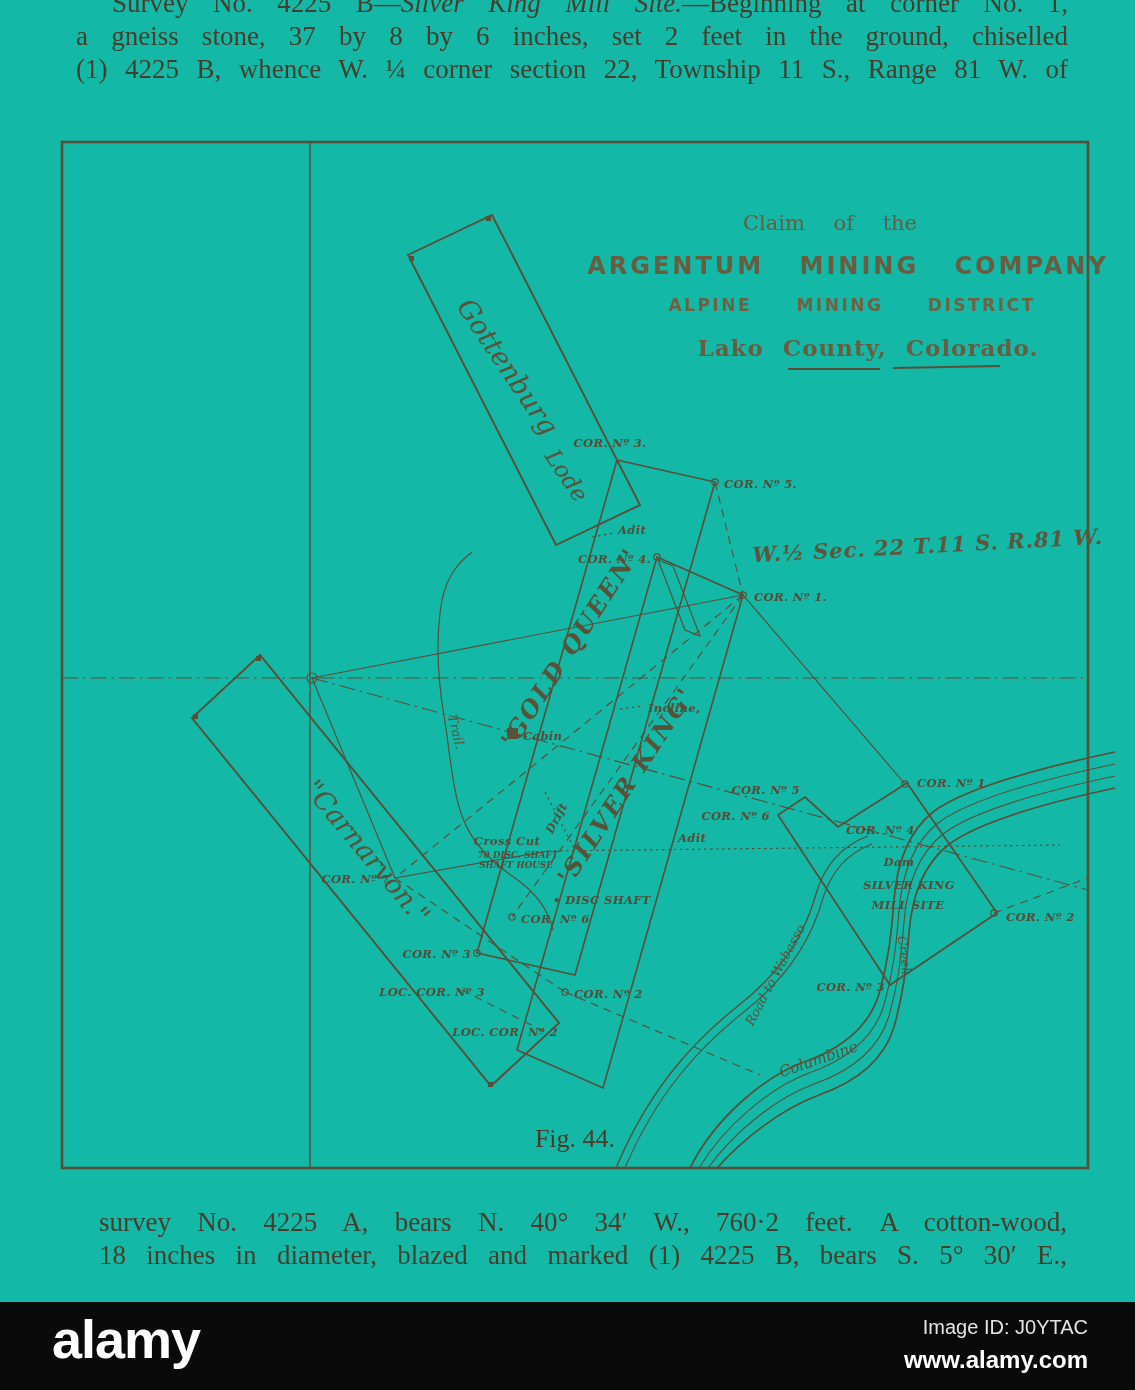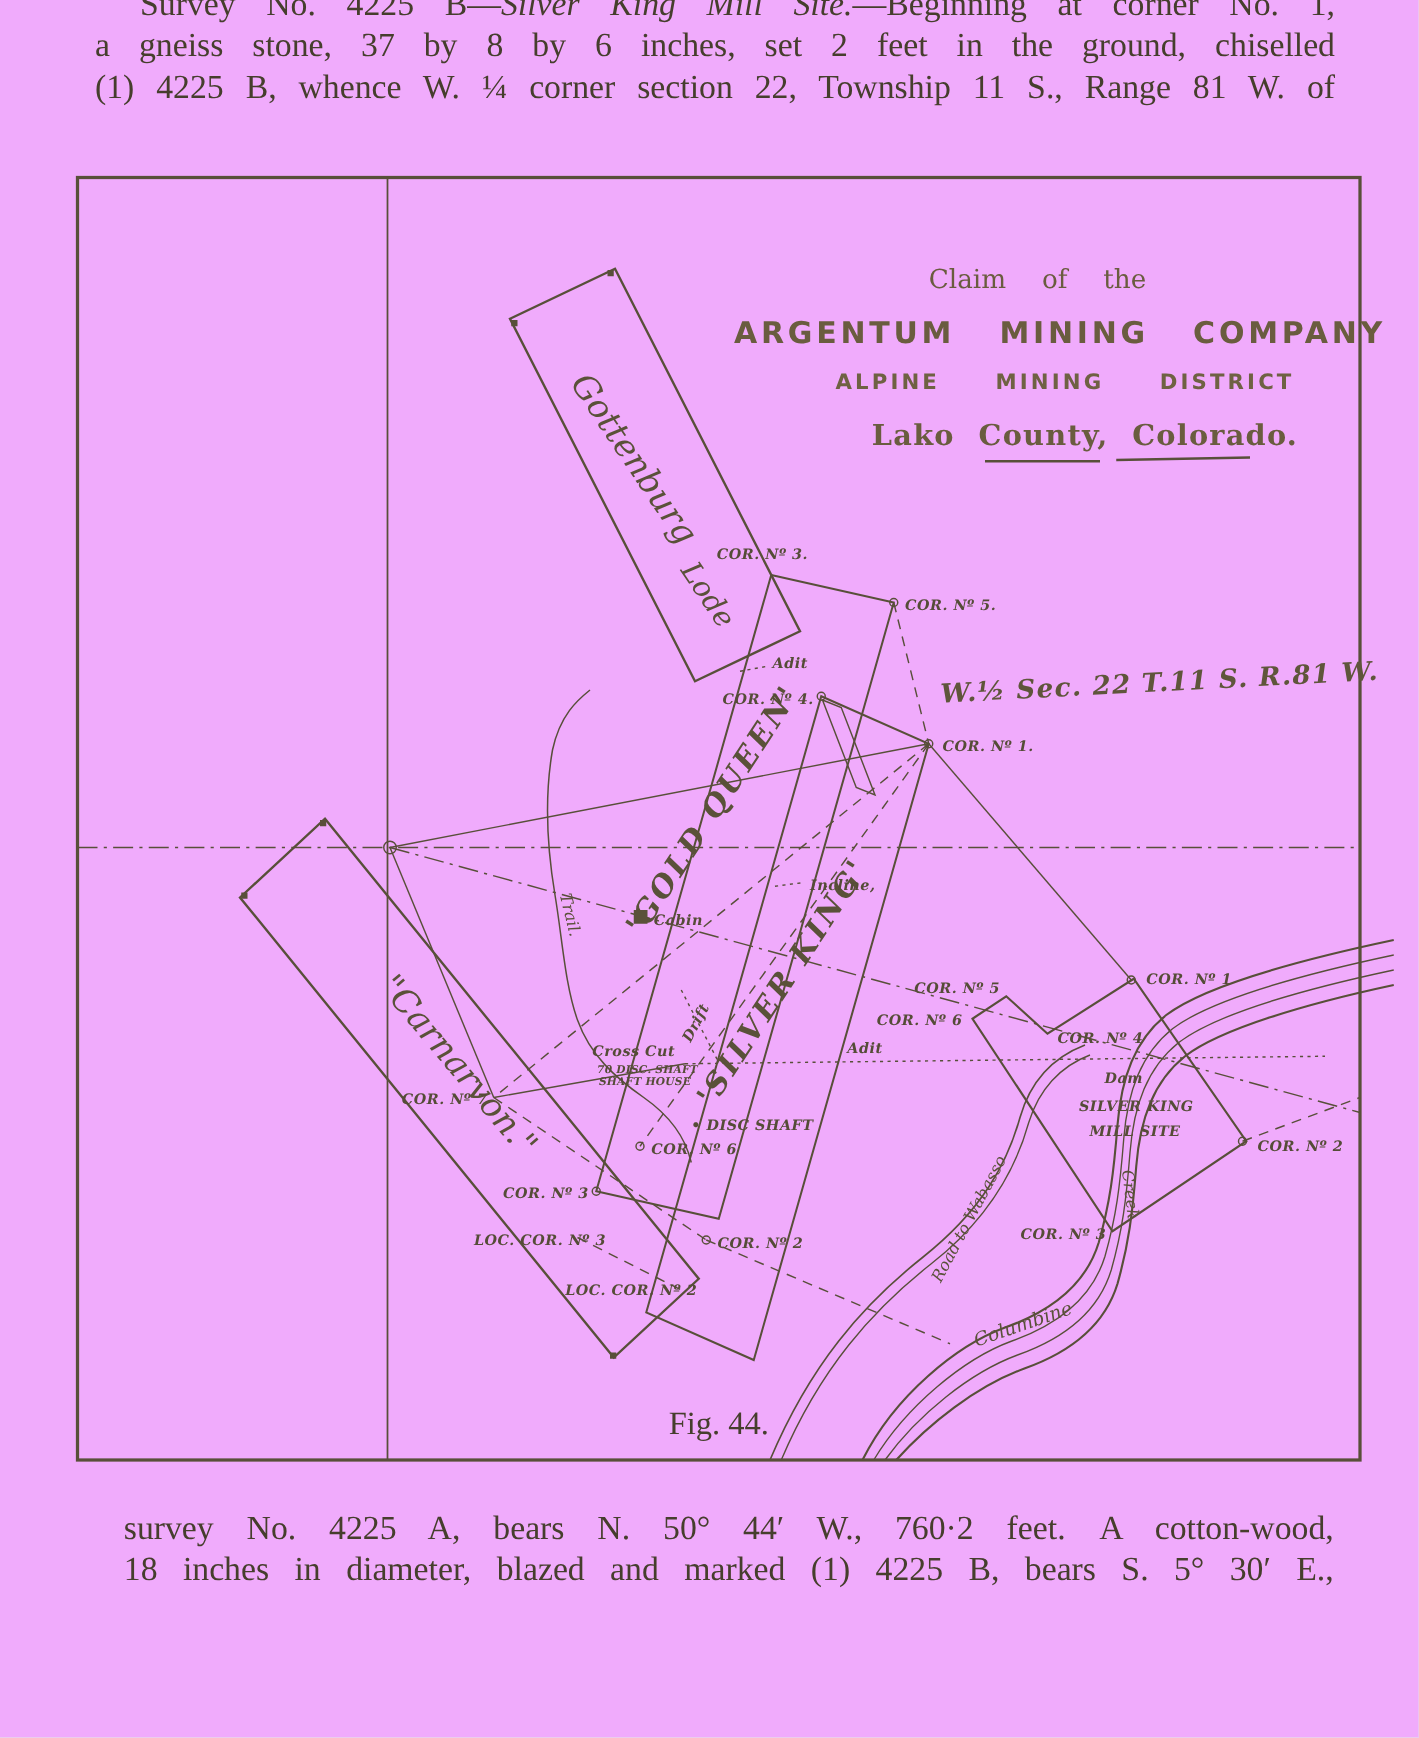--- a/index.html
+++ b/index.html
@@ -1,16 +1,16 @@
 <!DOCTYPE html>
 <html><head>
 <meta charset="utf-8">
 <style>
   html,body{margin:0;padding:0;background:#e9e7e2;}
-  .page{position:relative;width:1135px;height:1390px;background:#f0abfc;overflow:hidden;
+  .page{position:relative;width:1135px;height:1390px;background:#14b8a6;overflow:hidden;
         font-family:"Liberation Serif",serif;}
   .para{position:absolute;color:#463e2d;font-size:27px;line-height:33px;}
   .jline{text-align:justify;text-align-last:justify;-moz-text-align-last:justify;white-space:normal;}
   .lastline{text-align:left;}
   .indent{text-indent:36px;}
   .top-para{left:76px;top:-13px;width:992px;}
   .bottom-para{left:99px;top:1206px;width:968px;}
   .fig-caption{position:absolute;left:62px;top:1124px;width:1026px;text-align:center;
                color:#463e2d;font-size:26px;}
   svg{position:absolute;left:0;top:0;}
@@ -189,18 +189,25 @@
       <text x="507" y="845" text-anchor="middle" class="cl" font-size="9.5">Cross Cut</text>
       <text x="518" y="858" text-anchor="middle" class="cl small">70 DISC. SHAFT</text>
       <text x="516" y="868" text-anchor="middle" class="cl small">SHAFT HOUSE</text>
       <text x="553" y="904" class="cl" font-size="9.5">• DISC SHAFT</text>
     </g>
   </svg>
 
   <div class="fig-caption">Fig. 44.</div>
 
   <div class="para bottom-para">
-    <div class="jline">survey No. 4225 A, bears N. 50° 44′ W., 760·2 feet. A cotton-wood,</div>
+    <div class="jline">survey No. 4225 A, bears N. 40° 34′ W., 760·2 feet. A cotton-wood,</div>
     <div class="jline">18 inches in diameter, blazed and marked (1) 4225 B, bears S. 5° 30′ E.,</div>
   </div>
 
+  <div class="wm-bar">
+    <div class="wm-logo">alamy</div>
+    <div class="wm-right">
+      <div class="wm-id">Image ID: J0YTAC</div>
+      <div class="wm-url">www.alamy.com</div>
+    </div>
+  </div>
 
 </div>
 
 </body></html>

